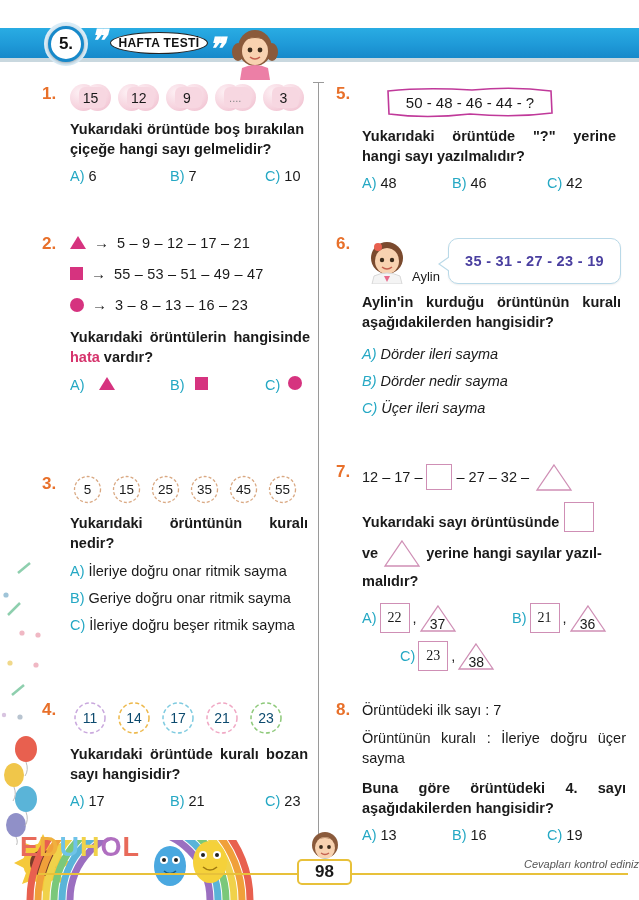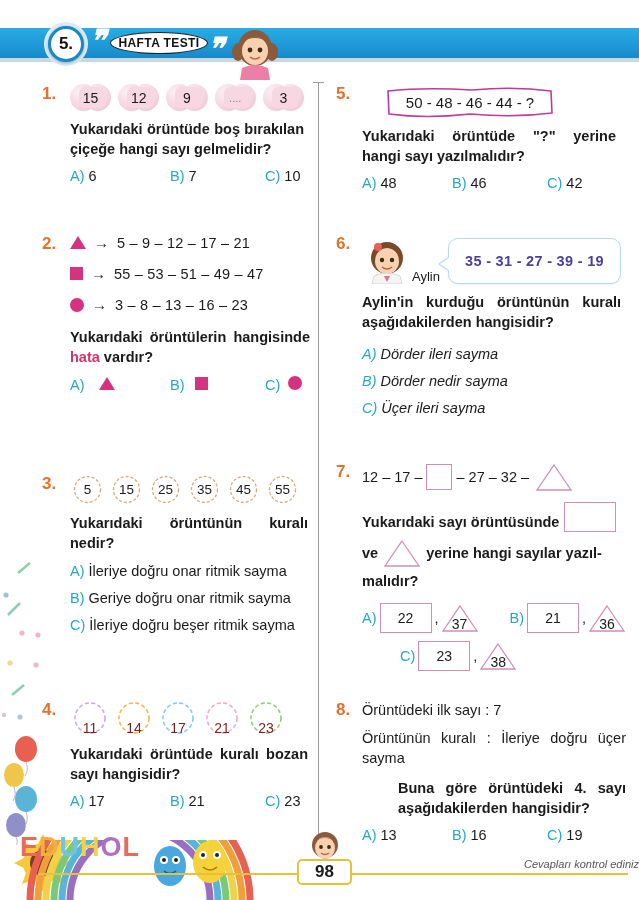--- a/index.html
+++ b/index.html
@@ -119,22 +119,22 @@
     display:flex; align-items:center; justify-content:center;
     font-size: 13.5px; color: #1a1a1a;
   }
   .scallop svg { position: absolute; inset: 0; }
   .scallop span { position: relative; z-index: 2; }
 
   
   .cflower-row { display: flex; gap: 4px; }
   .cflower {
     width: 40px; height: 36px; position: relative;
-    display:flex; align-items:flex-end; justify-content:center;
-    font-size: 14px; color: #7f1d1d;
+    display:flex; align-items:center; justify-content:center;
+    font-size: 14px; color: #0c4a6e;
   }
   .cflower svg { position: absolute; inset: 0; }
   .cflower span { position: relative; z-index: 2; }
 
   
   .seq-line { display:flex; align-items:center; margin-bottom: 14px; font-size: 14.5px; color:#1a1a1a; }
   .tri-s {
     width: 0; height: 0; border-left: 8px solid transparent;
     border-right: 8px solid transparent; border-bottom: 13px solid #d6337f;
     display:inline-block;
@@ -172,21 +172,21 @@
   }
   .aylin-name { font-size: 13px; color:#1a1a1a; margin-top: 2px; }
 
   
   .box-sq {
     display:inline-flex; align-items:center; justify-content:center;
     border: 1.3px solid #cf8fb5; background:#fff;
     width: 26px; height: 26px; font-size: 14px; color:#1a1a1a;
     vertical-align: middle;
   }
-  .box-sq.big { width: 52px; height: 30px; }
+  .box-sq.big { width: 30px; height: 30px; font-family: Liberation Serif, serif; }
   .tri-out {
     display:inline-block; position:relative; width: 38px; height: 30px;
     vertical-align: middle;
   }
   .tri-out svg { position:absolute; inset:0; }
   .tri-out em {
     position:absolute; left:0; right:0; bottom:1px; text-align:center;
     font-style: normal; font-size: 14px; color:#1a1a1a;
   }
 
@@ -498,21 +498,21 @@
           <circle cx="16" cy="13" r="4" fill="#e8604f"></circle>
           <circle cx="20" cy="26" r="2.2" fill="#3a2a1a"></circle>
           <circle cx="30" cy="26" r="2.2" fill="#3a2a1a"></circle>
           <path d="M20 33 Q25 37 30 33" stroke="#c4604f" stroke-width="1.5" fill="none"></path>
           <path d="M12 42 Q25 36 38 42 L40 50 L10 50 Z" fill="#f4f4f4" stroke="#d8d8d8"></path>
           <path d="M22 42 L25 48 L28 42" fill="#e86a8a"></path>
         </svg>
         <div class="aylin-name">Aylin</div>
       </div>
       <div class="bubble" style="margin-top:4px;">
-        <span>35 - 31 - 27 - 39 - 19</span>
+        <span>35 - 31 - 27 - 23 - 19</span>
       </div>
     </div>
     <div class="q-text" style="margin-top:8px;">Aylin'in kurduğu örüntünün kuralı aşağıdakilerden hangisidir?</div>
     <div class="opts opts-col" style="flex-direction:column; margin-top:14px;font-style:italic;">
       <div class="opt"><span class="L">A)</span> <span>Dörder ileri sayma</span></div>
       <div class="opt"><span class="L">B)</span> <span>Dörder nedir sayma</span></div>
       <div class="opt"><span class="L">C)</span> <span>Üçer ileri sayma</span></div>
     </div>
   </div>
 </div>
@@ -583,21 +583,21 @@
       </div>
     </div>
   </div>
 </div>
 
 <div class="question" style="left:336px; top:700px; width:290px;">
   <div class="q-num">8.</div>
   <div class="q-body" style="margin-left:26px;">
     <div class="q-text" style="font-weight:normal;">Örüntüdeki ilk sayı : 7</div>
     <div class="q-text" style="font-weight:normal; margin-top:8px;">Örüntünün kuralı : İleriye doğru üçer sayma</div>
-    <div class="q-text" style="margin-top:10px;margin-left:36px;">Buna göre örüntüdeki 4. sayı aşağıdakilerden hangisidir?</div>
+    <div class="q-text" style="margin-top:10px;">Buna göre örüntüdeki 4. sayı aşağıdakilerden hangisidir?</div>
     <div class="opts">
       <div class="opt w-90"><span class="L">A)</span> <span>13</span></div>
       <div class="opt w-95"><span class="L">B)</span> <span>16</span></div>
       <div class="opt"><span class="L">C)</span> <span>19</span></div>
     </div>
   </div>
 </div>
 
 <div class="footer-line"></div>
 <svg class="boy-head" viewBox="0 0 40 40">

